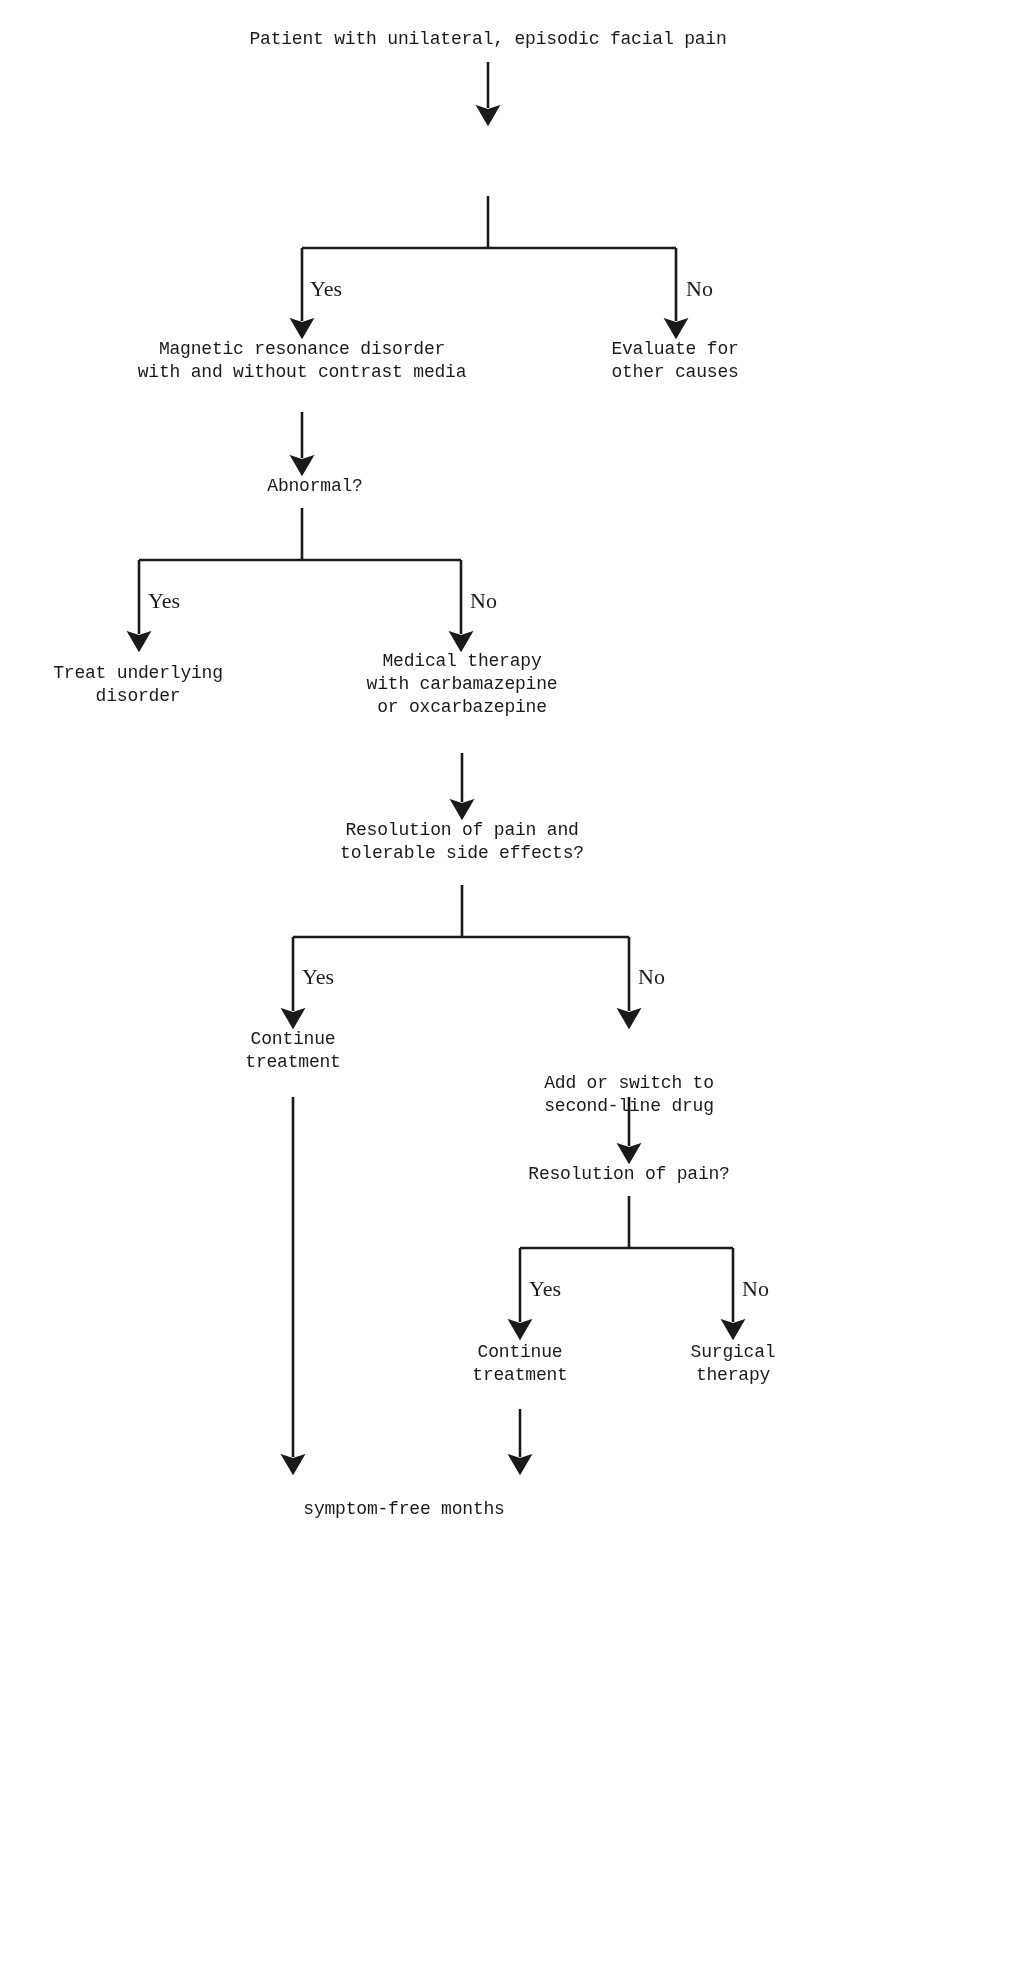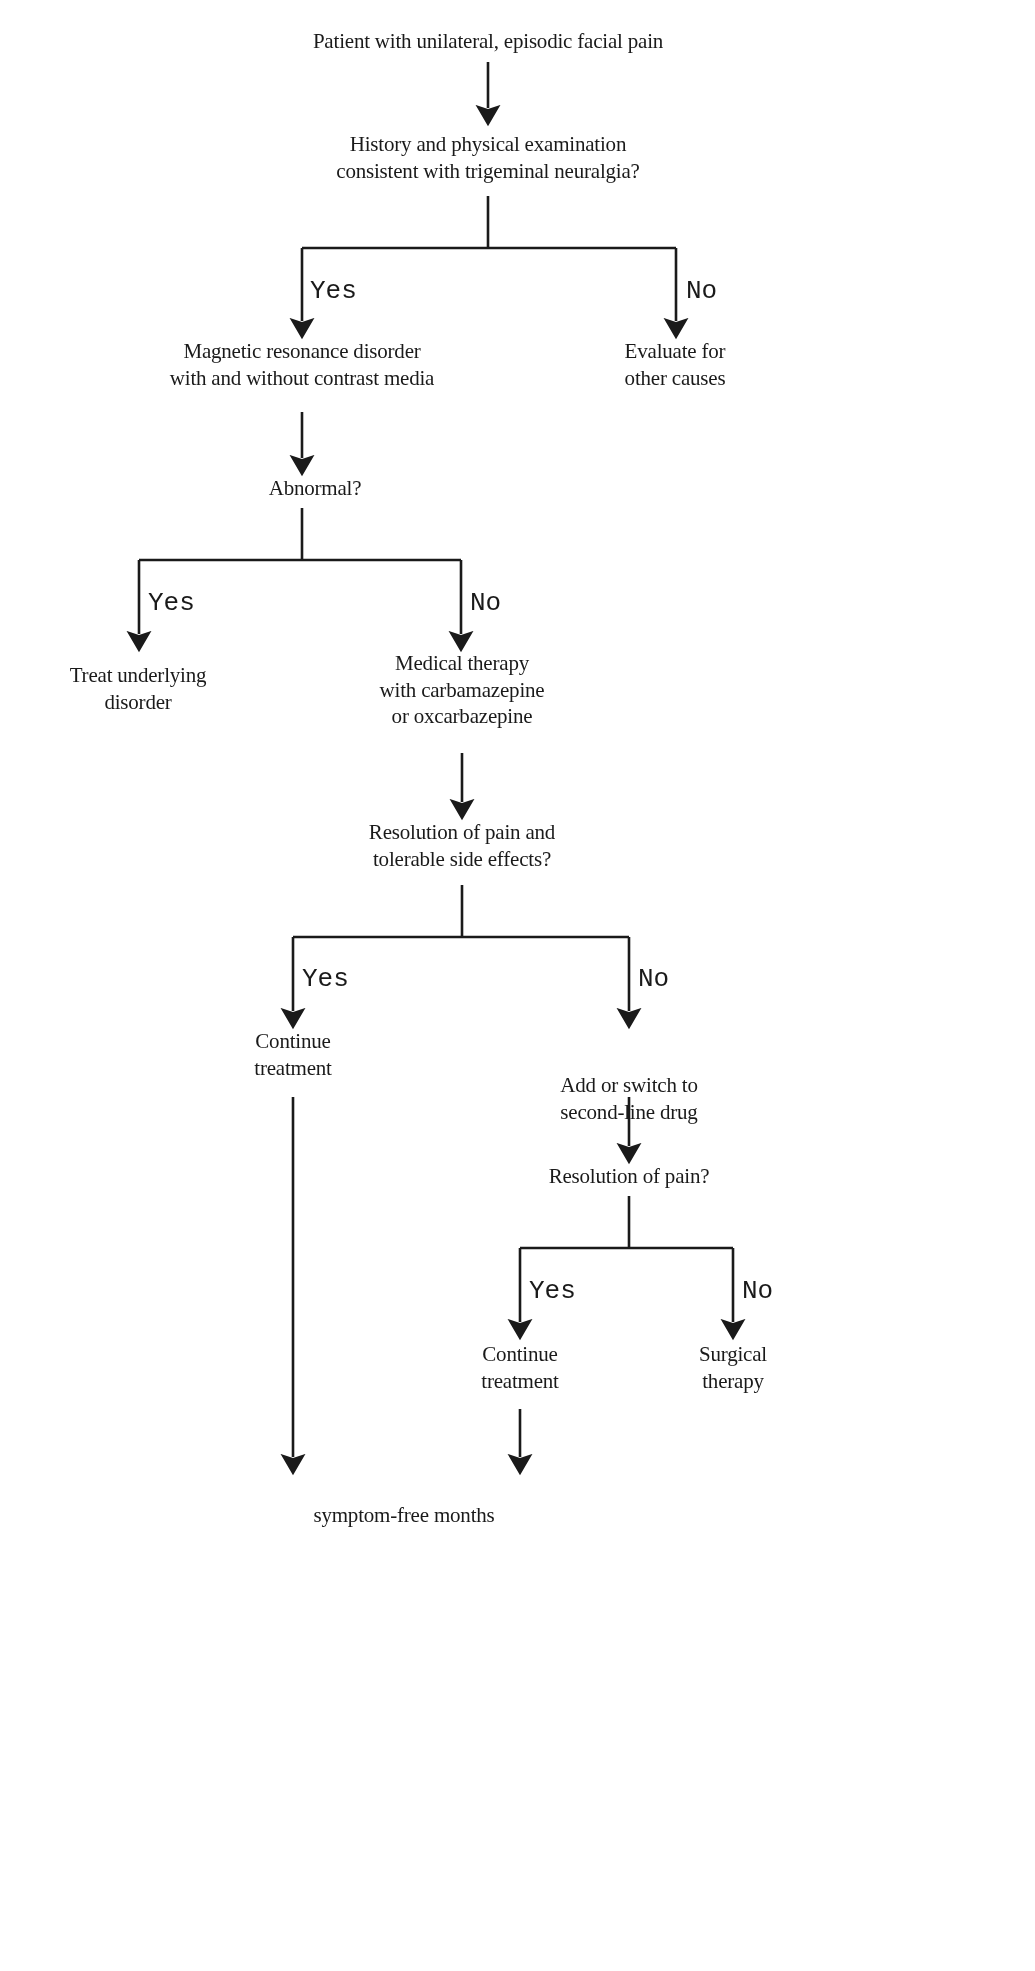--- a/index.html
+++ b/index.html
@@ -22,32 +22,32 @@
     left: 0;
     top: 0;
     width: 1035px;
     height: 1971px;
     pointer-events: none;
   }
   .node {
     position: absolute;
     text-align: center;
     color: #1a1a1a;
-    font-family: Liberation Serif, serif;
-    font-size: 21px;
+    font-family: Liberation Mono, monospace;
+    font-size: 18px;
     line-height: 1.27;
     letter-spacing: -0.2px;
     white-space: pre;
     transform: translateX(-50%);
   }
   .edge-label {
     position: absolute;
     color: #1a1a1a;
-    font-family: Liberation Mono, monospace;
-    font-size: 26px;
+    font-family: Liberation Serif, serif;
+    font-size: 22px;
     line-height: 1;
     white-space: pre;
   }
 </style>
 </head>
 <body>
 
 <div id="chart-root">
 
   <svg class="flow-lines" viewBox="0 0 1035 1971">
@@ -88,21 +88,20 @@
       <line x1="733" y1="1248" x2="733" y2="1322" marker-end="url(#arrowhead)"></line>
 
       <line x1="293" y1="1097" x2="293" y2="1457" marker-end="url(#arrowhead)"></line>
 
       <line x1="520" y1="1409" x2="520" y2="1457" marker-end="url(#arrowhead)"></line>
     </g>
   </svg>
 
   <div class="node" style="left:488px; top:28px;"><span>Patient with unilateral, episodic facial pain</span></div>
 
-  <div class="node" style="left:488px; top:131px;"><span>History and physical examination</span><br><span>consistent with trigeminal neuralgia?</span></div>
 
   <div class="node" style="left:302px; top:338px;"><span>Magnetic resonance disorder</span><br><span>with and without contrast media</span></div>
 
   <div class="node" style="left:675px; top:338px;"><span>Evaluate for</span><br><span>other causes</span></div>
 
   <div class="node" style="left:315px; top:475px;"><span>Abnormal?</span></div>
 
   <div class="node" style="left:138px; top:650px;margin-top:12px;"><span>Treat underlying</span><br><span>disorder</span></div>
 
   <div class="node" style="left:462px; top:650px;"><span>Medical therapy</span><br><span>with carbamazepine</span><br><span>or oxcarbazepine</span></div>

